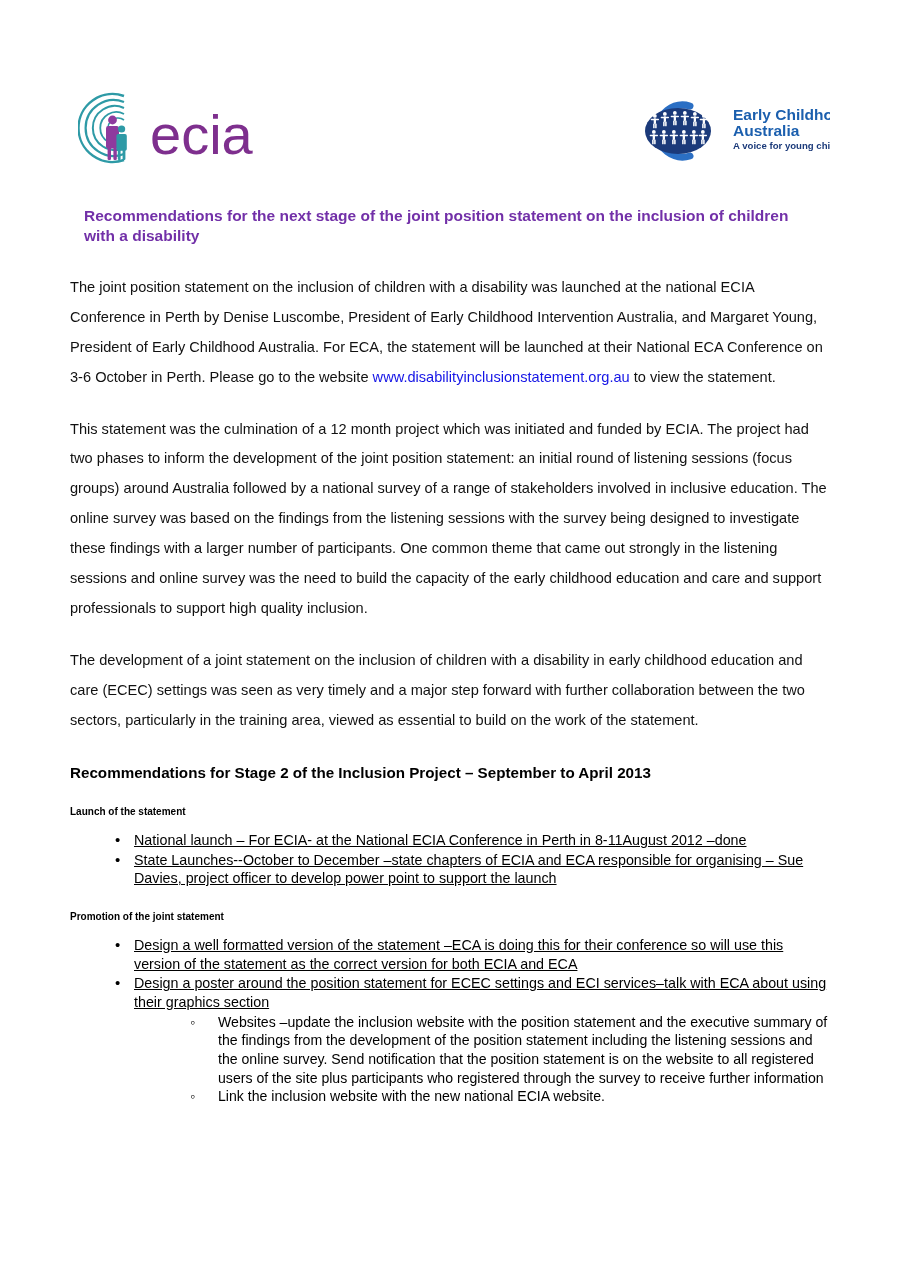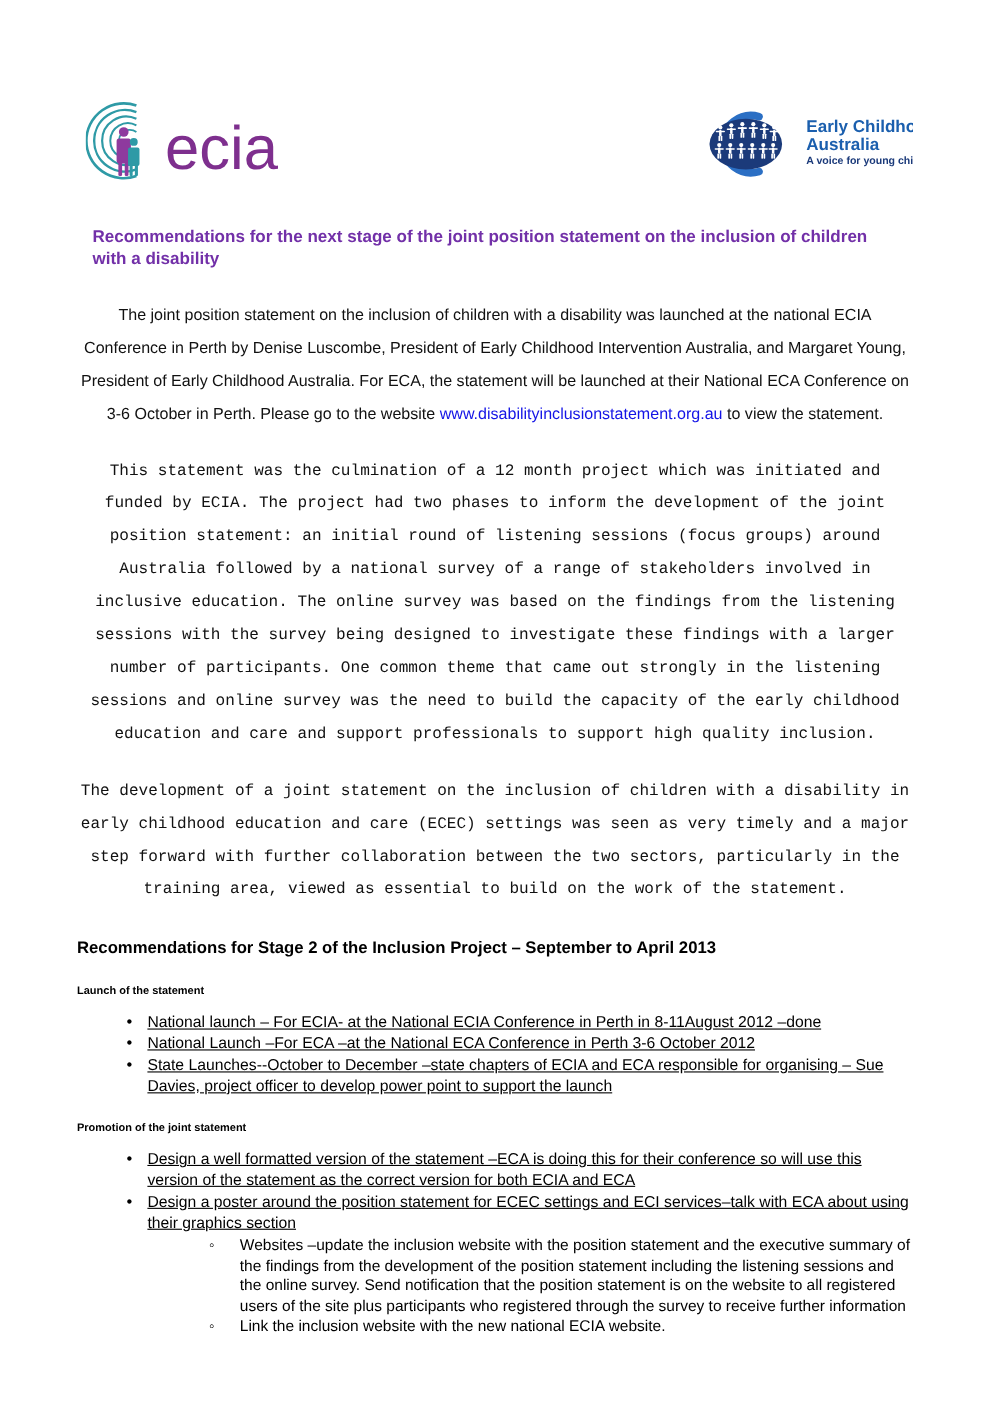--- a/index.html
+++ b/index.html
@@ -50,27 +50,27 @@
     font-size: 15.5px;
     font-weight: bold;
     line-height: 1.32;
     color: #7230a8;
   }
 
   
   .para {
     font-size: 14.6px;
     line-height: 2.05;
-    text-align: center;
+    text-align: left;
     margin: 0;
     padding: 0;
     color: #111;
   }
   .para.first { margin-top: 26px; }
-  .para.gap { margin-top: 22px; font-family: Liberation Mono, monospace; }
+  .para.gap { margin-top: 22px; }
   a.weblink {
     color: #1414e6;
     text-decoration: none;
   }
 
   
   h2.sec-title {
     font-size: 15.2px;
     font-weight: bold;
     margin: 26px 0 0 0;
@@ -273,21 +273,20 @@
   <p class="para gap">This statement was the culmination of a 12 month project which was initiated and funded by ECIA. The project had two phases to inform the development of the joint position statement: an initial round of listening sessions (focus groups) around Australia followed by a national survey of a range of stakeholders involved in inclusive education. The online survey was based on the findings from the listening sessions with the survey being designed to investigate these findings with a larger number of participants. One common theme that came out strongly in the listening sessions and online survey was the need to build the capacity of the early childhood education and care and support professionals to support high quality inclusion.</p>
 
   <p class="para gap">The development of a joint statement on the inclusion of children with a disability in early childhood education and care (ECEC) settings was seen as very timely and a major step forward with further collaboration between the two sectors, particularly in the training area, viewed as essential to build on the work of the statement.</p>
 
   <h2 class="sec-title">Recommendations for Stage 2 of the Inclusion Project – September to April 2013</h2>
 
   <h3 class="sub-title">Launch of the statement</h3>
 
   <ul class="bullets">
     <li>National launch – For ECIA- at the National ECIA Conference in Perth in 8-11August 2012 –done</li>
-    <li>National Launch –For ECA –at the National ECA Conference in Perth 3-6 October 2012</li>
     <li>State Launches--October to December –state chapters of ECIA and ECA responsible for organising – Sue Davies, project officer to develop power point to support the launch</li>
   </ul>
 
   <h3 class="sub-title">Promotion of the joint statement</h3>
 
   <ul class="bullets">
     <li>Design a well formatted version of the statement –ECA is doing this for their conference so will use this version of the statement as the correct version for  both ECIA and ECA</li>
     <li>Design a poster around the position statement for ECEC settings and ECI services–talk with ECA about using their graphics section</li>
   </ul>
 

